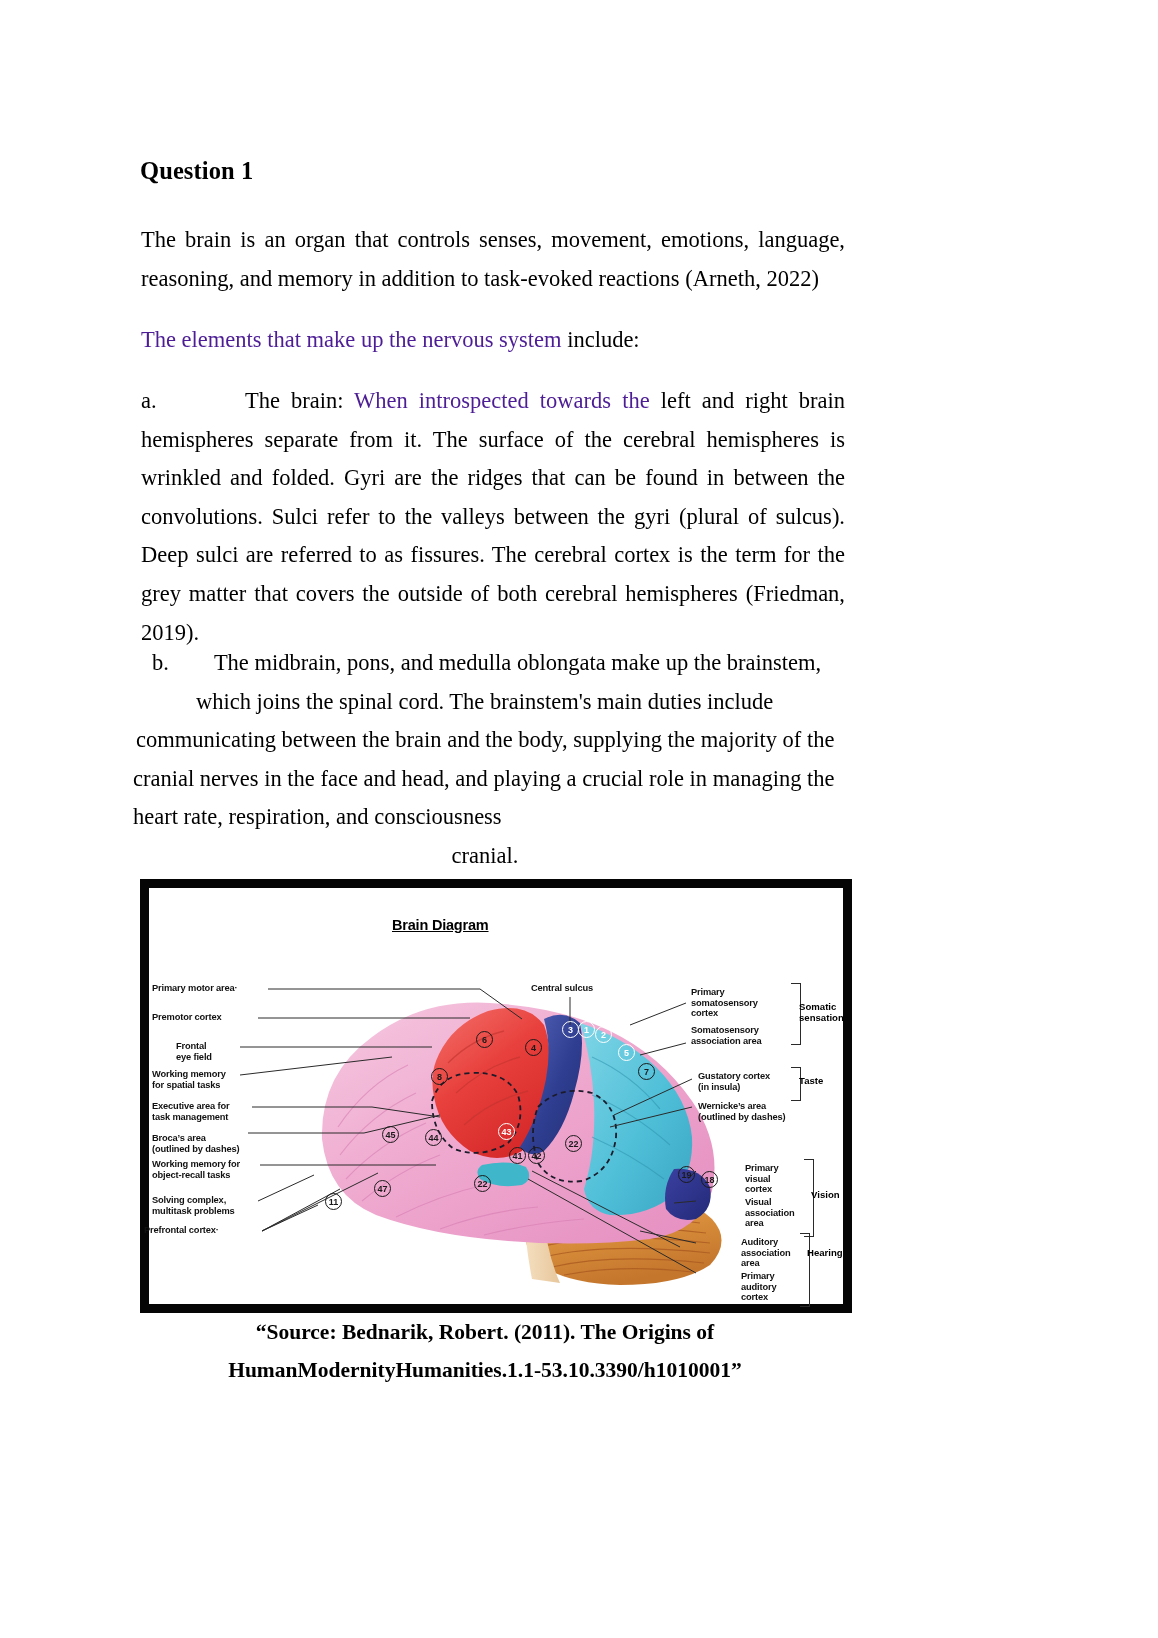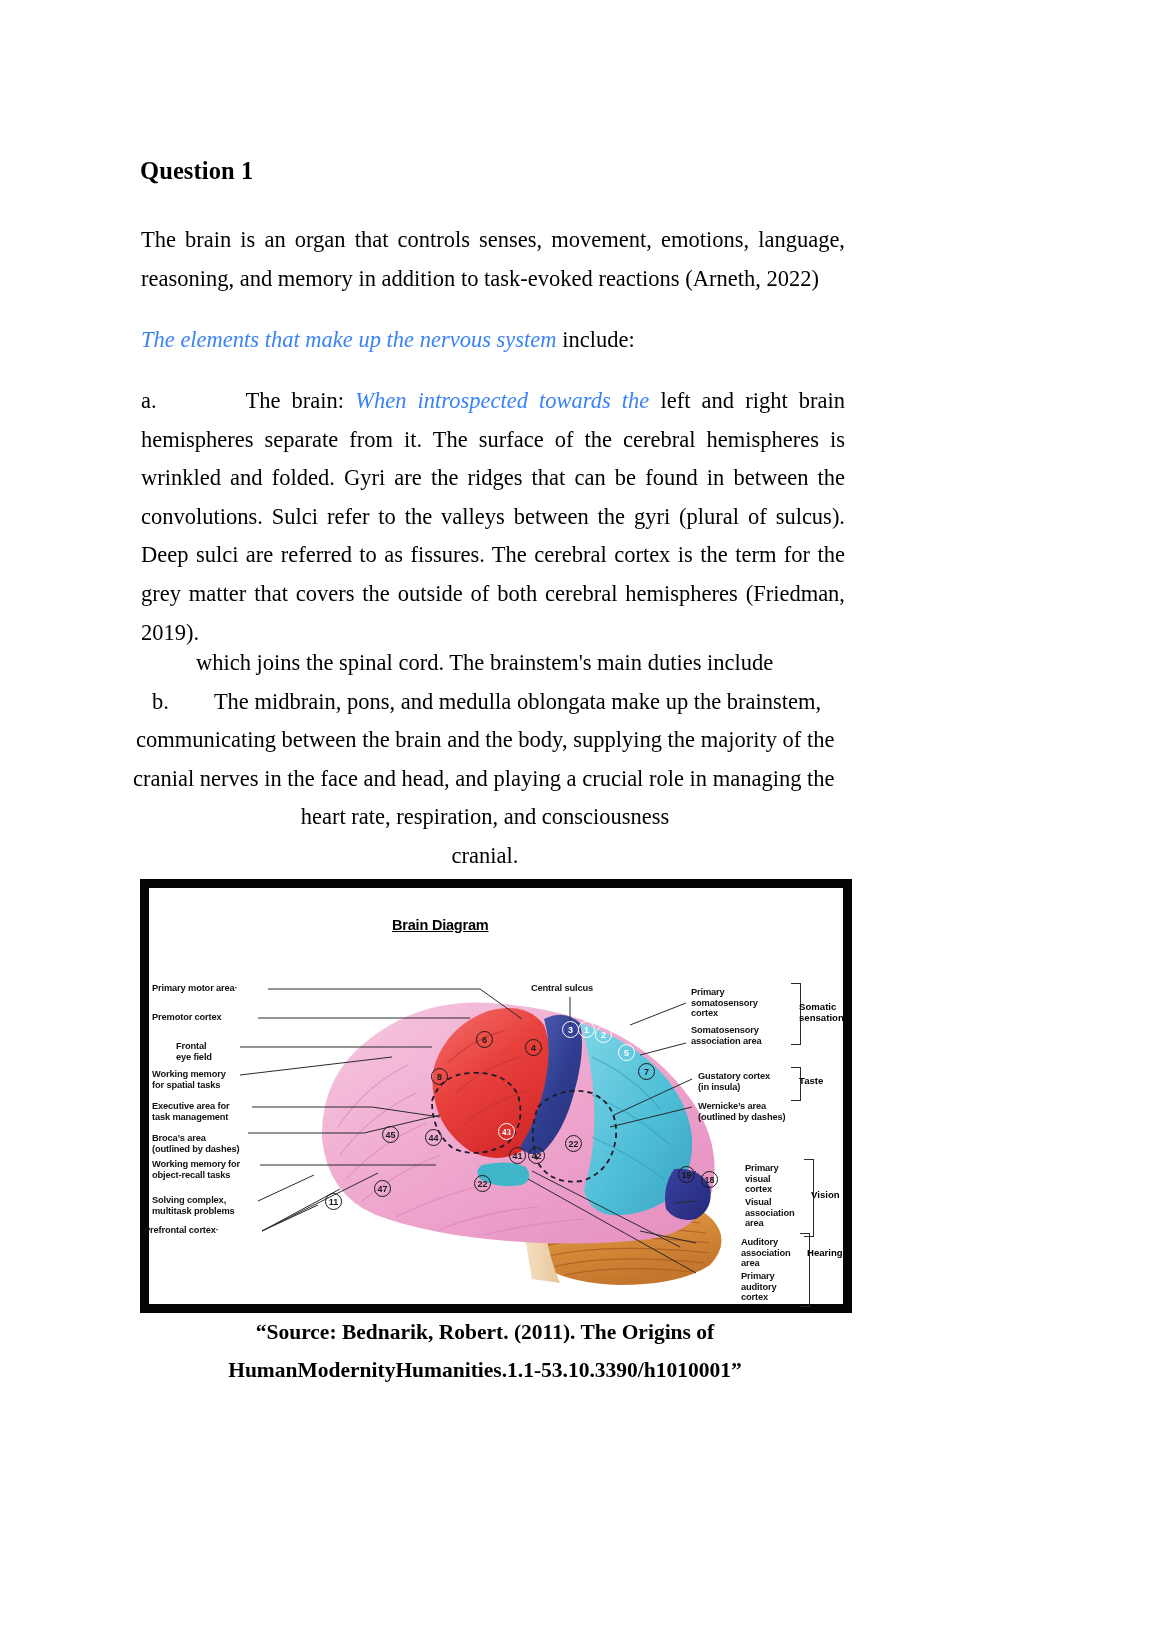--- a/index.html
+++ b/index.html
@@ -40,41 +40,41 @@
     letter-spacing: 0.1px;
   }
 
   p.body {
     font-size: 22.5px;
     line-height: 38.6px;
     text-align: justify;
     text-justify: inter-word;
     margin: 8px;
   }
-  .red { color: #3b82f6; font-style: italic; }
+  .red { color: #4c1d95; }
 
   #para-intro { position: absolute; top: 213px; left: 0; width: 704px; }
   #para-elements { position: absolute; top: 313px; left: 0; width: 704px; }
   #para-a { position: absolute; top: 374px; left: 0; width: 704px; }
 
   
   #block-b {
     position: absolute;
     top: 644px;
     left: 0;
     width: 704px;
     font-size: 22.5px;
     line-height: 38.6px;
   }
   #block-b .ln { display: block; white-space: nowrap; }
   .ln-1 { padding-left: 19px; }
   .ln-2 { padding-left: 63px; }
   .ln-3 { padding-left: 3px; }
   .ln-4 { padding-left: 0px; }
-  .ln-5 { text-align: center; }
+  .ln-5 { }
   .ln-6 { text-align: center; }
   .ln-5, .ln-6 { white-space: normal !important; display: block; }
 
   
   .figure-wrap {
     position: absolute;
     left: 140px;
     top: 879px;
     width: 712px;
     height: 434px;
@@ -163,22 +163,22 @@
 
     <div class="q-title">Question 1</div>
 
     <p class="body" id="para-intro">The brain is an organ that controls senses, movement, emotions, language, reasoning, and memory in addition to task-evoked reactions (Arneth, 2022)</p>
 
     <p class="body" id="para-elements"><span class="red">The elements that make up the nervous system</span><span> include:</span></p>
 
     <p class="body" id="para-a"><span>a.</span>&nbsp;&nbsp;&nbsp;&nbsp;&nbsp;&nbsp;&nbsp;&nbsp;<span>The brain: </span><span class="red">When introspected towards the</span><span> left and right brain hemispheres separate from it. The surface of the cerebral hemispheres is wrinkled and folded. Gyri are the ridges that can be found in between the convolutions. Sulci refer to the valleys between the gyri (plural of sulcus). Deep sulci are referred to as fissures. The cerebral cortex is the term for the grey matter that covers the outside of both cerebral hemispheres (Friedman, 2019).</span></p>
 
     <div id="block-b">
+      <span class="ln ln-1"><span>b.</span>&nbsp;&nbsp;&nbsp;&nbsp;&nbsp;&nbsp;&nbsp;&nbsp;<span>The midbrain, pons, and medulla oblongata make up the brainstem,</span></span>
       <span class="ln ln-2">which joins the spinal cord. The brainstem's main duties include</span>
-      <span class="ln ln-1"><span>b.</span>&nbsp;&nbsp;&nbsp;&nbsp;&nbsp;&nbsp;&nbsp;&nbsp;<span>The midbrain, pons, and medulla oblongata make up the brainstem,</span></span>
       <span class="ln ln-3">communicating between the brain and the body, supplying the majority of the</span>
       <span class="ln ln-4">cranial nerves in the face and head, and playing a crucial role in managing the</span>
       <span class="ln ln-5">heart rate, respiration, and consciousness</span>
       <span class="ln ln-6">cranial.</span>
     </div>
   </div>
 
   <div class="figure-wrap">
     <div class="figure-frame"></div>
     <div class="fig-inner">
@@ -304,21 +304,21 @@
       <div class="num" style="left:336px; top:152px;">6</div>
       <div class="num" style="left:385px; top:160px;">4</div>
       <div class="num lt" style="left:422px; top:142px;">3</div>
       <div class="num lt" style="left:438px; top:142px;">1</div>
       <div class="num lt" style="left:455px; top:147px;">2</div>
       <div class="num lt" style="left:478px; top:165px;">5</div>
       <div class="num" style="left:498px; top:184px;">7</div>
       <div class="num" style="left:291px; top:189px;">8</div>
       <div class="num" style="left:242px; top:247px;">45</div>
       <div class="num" style="left:285px; top:250px;">44</div>
-      <div class="num lt" style="left:358px; top:244px;font-family:Liberation Serif, serif;">43</div>
+      <div class="num lt" style="left:358px; top:244px;">43</div>
       <div class="num" style="left:369px; top:268px;">41</div>
       <div class="num" style="left:388px; top:268px;">42</div>
       <div class="num" style="left:425px; top:256px;">22</div>
       <div class="num" style="left:334px; top:296px;">22</div>
       <div class="num" style="left:234px; top:301px;">47</div>
       <div class="num" style="left:185px; top:314px;">11</div>
       <div class="num" style="left:538px; top:287px;">19</div>
       <div class="num" style="left:561px; top:292px;">18</div>
       <div class="num lt" style="left:583px; top:299px;">17</div>
 

